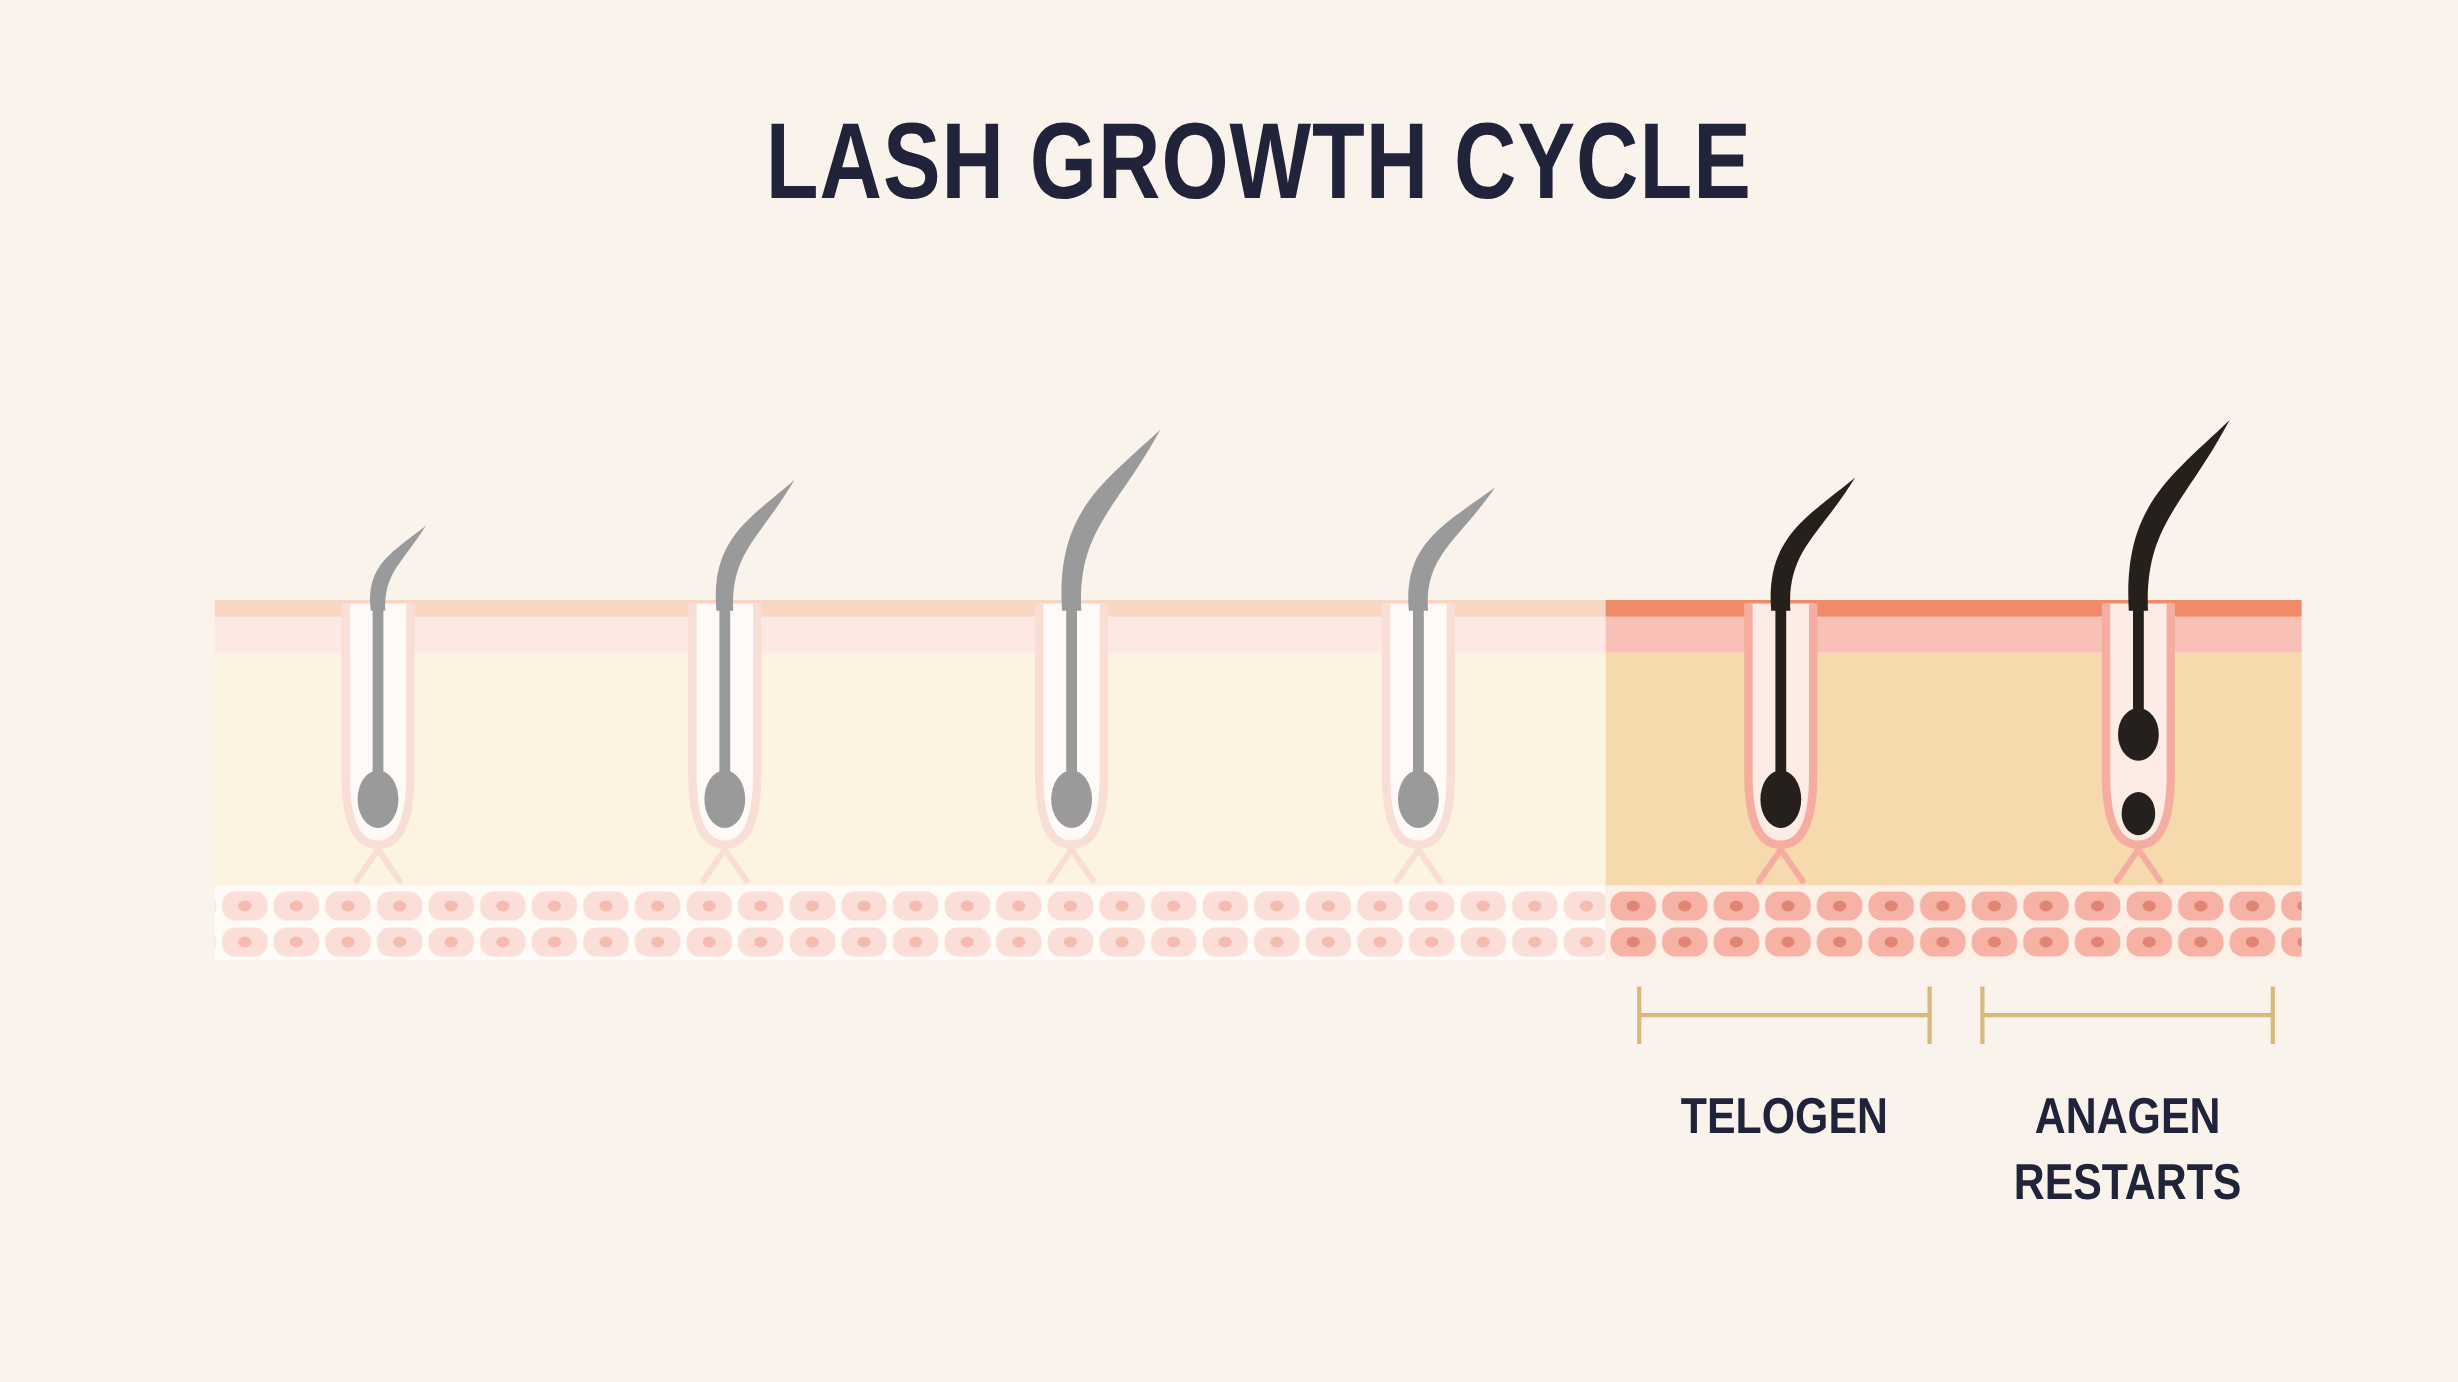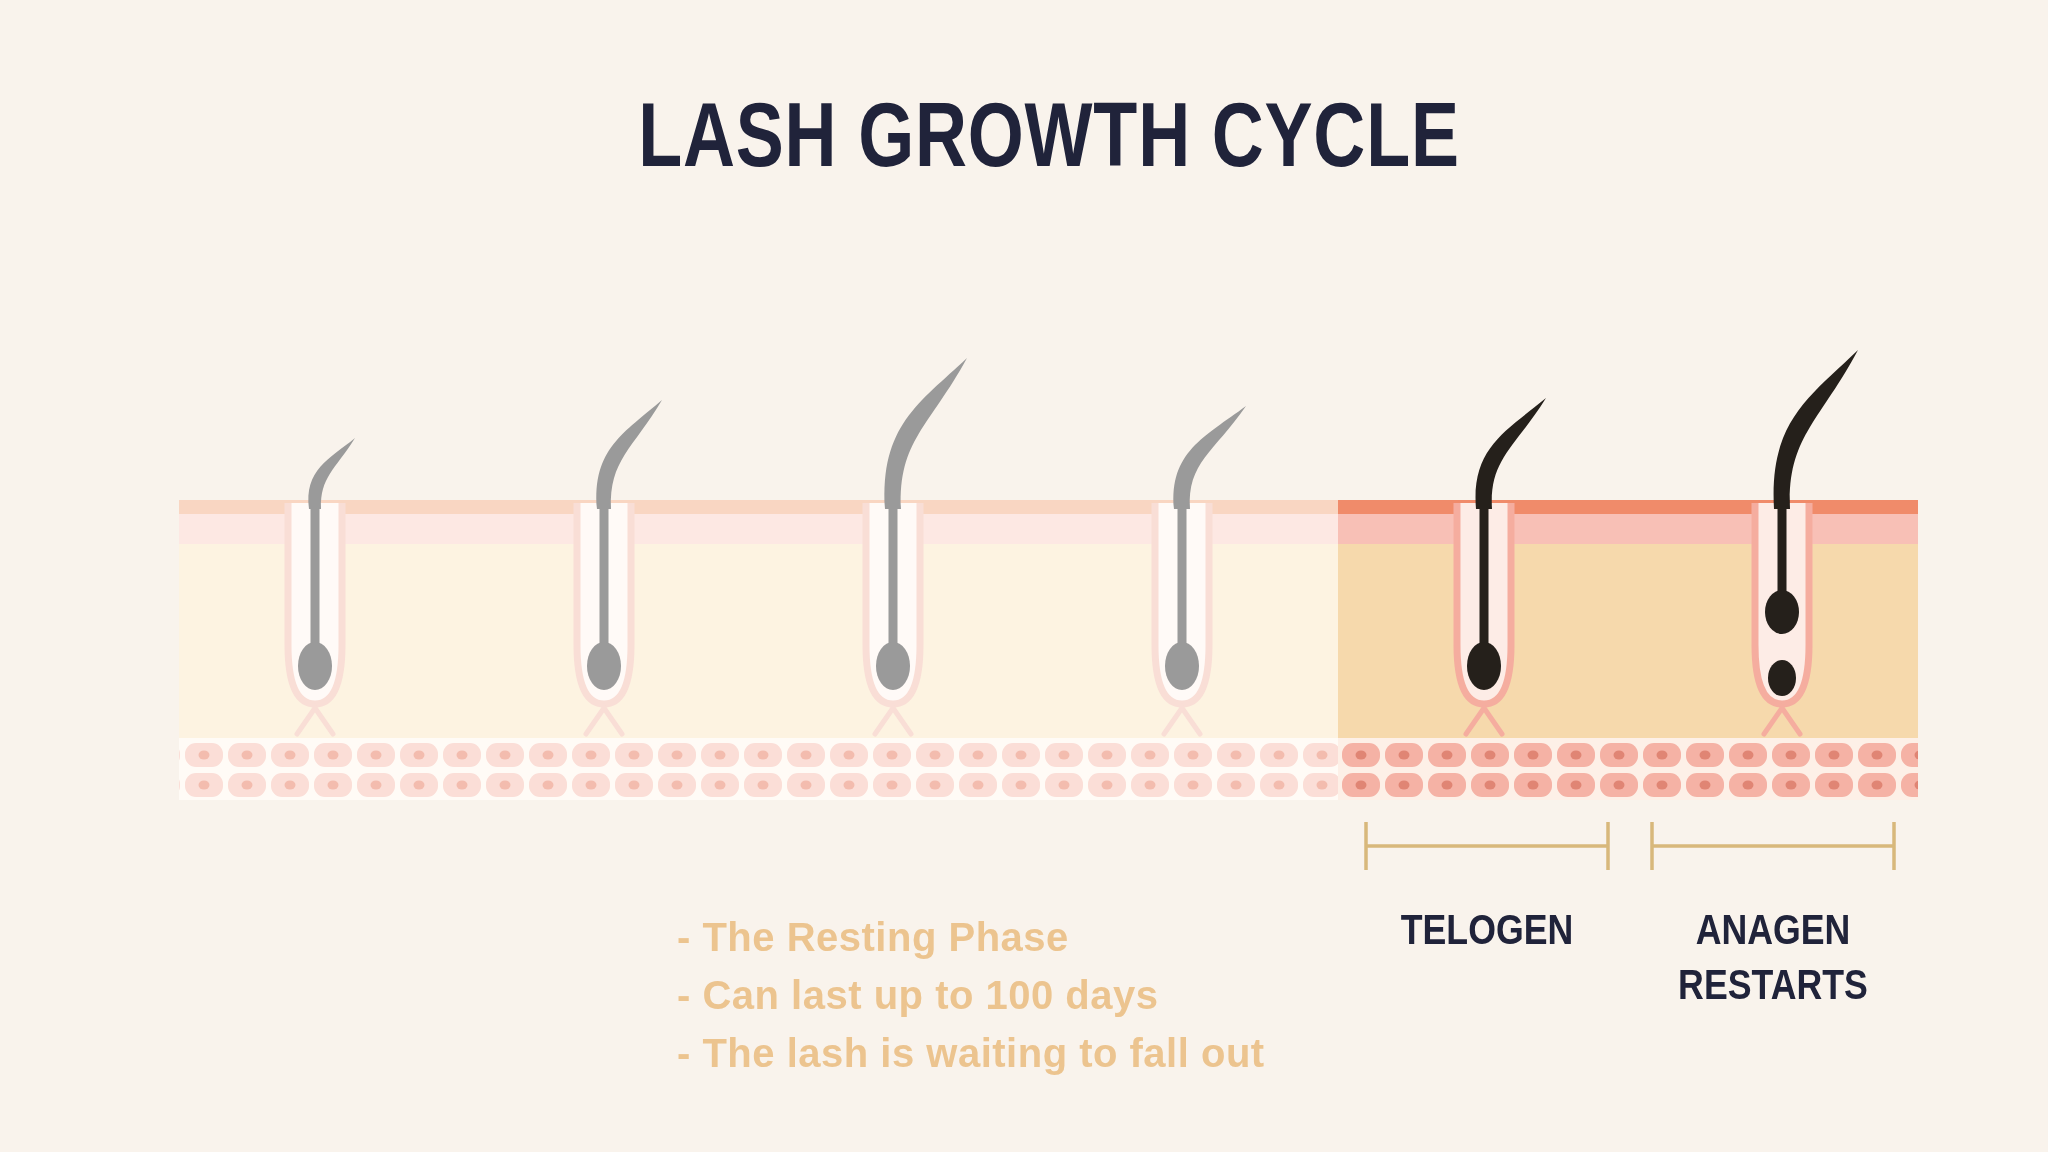--- a/index.html
+++ b/index.html
@@ -115,25 +115,20 @@
           <path d="M 1749 509 C 1744,421.55 , 1783.6,397.7 , 1833 350 C 1795,421.55 , 1762,437.45 , 1765 509 Z" fill="var(--hair-strong)"></path>
         </g>
       </g>
 
     <path d="M1341 822 V870 M1583 822 V870 M1341 846 H1583" fill="none" style="stroke:var(--gold)" stroke-width="3.5"></path>
     <path d="M1627 822 V870 M1869 822 V870 M1627 846 H1869" fill="none" style="stroke:var(--gold)" stroke-width="3.5"></path>
   </svg>
 
   <div class="title">LASH GROWTH CYCLE</div>
 
-  <div class="notes">
-    <div>- The Resting Phase</div>
-    <div>- Can last up to 100 days</div>
-    <div>- The lash is waiting to fall out</div>
-  </div>
 
   <div class="stage-label stage-telogen">TELOGEN</div>
 
   <div class="stage-label stage-anagen">
     <span>ANAGEN</span>
     <span>RESTARTS</span>
   </div>
 
 </div>
 

